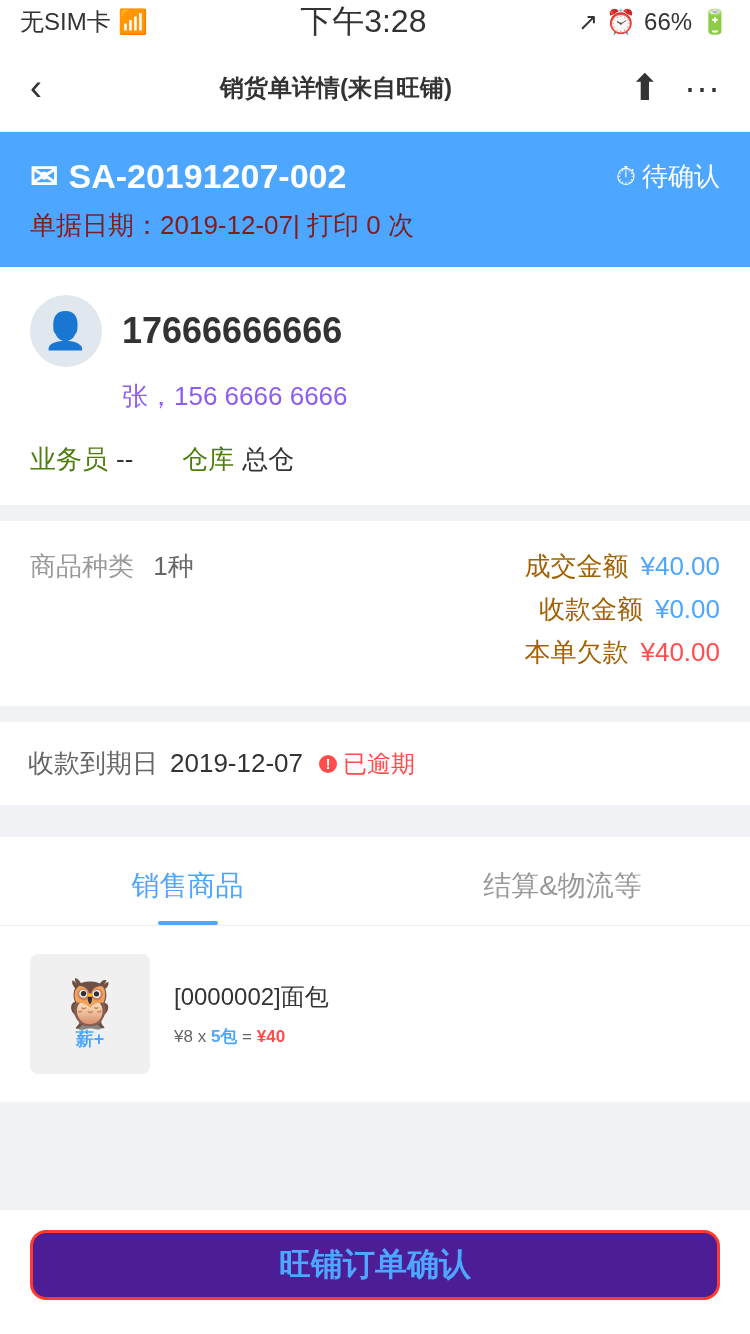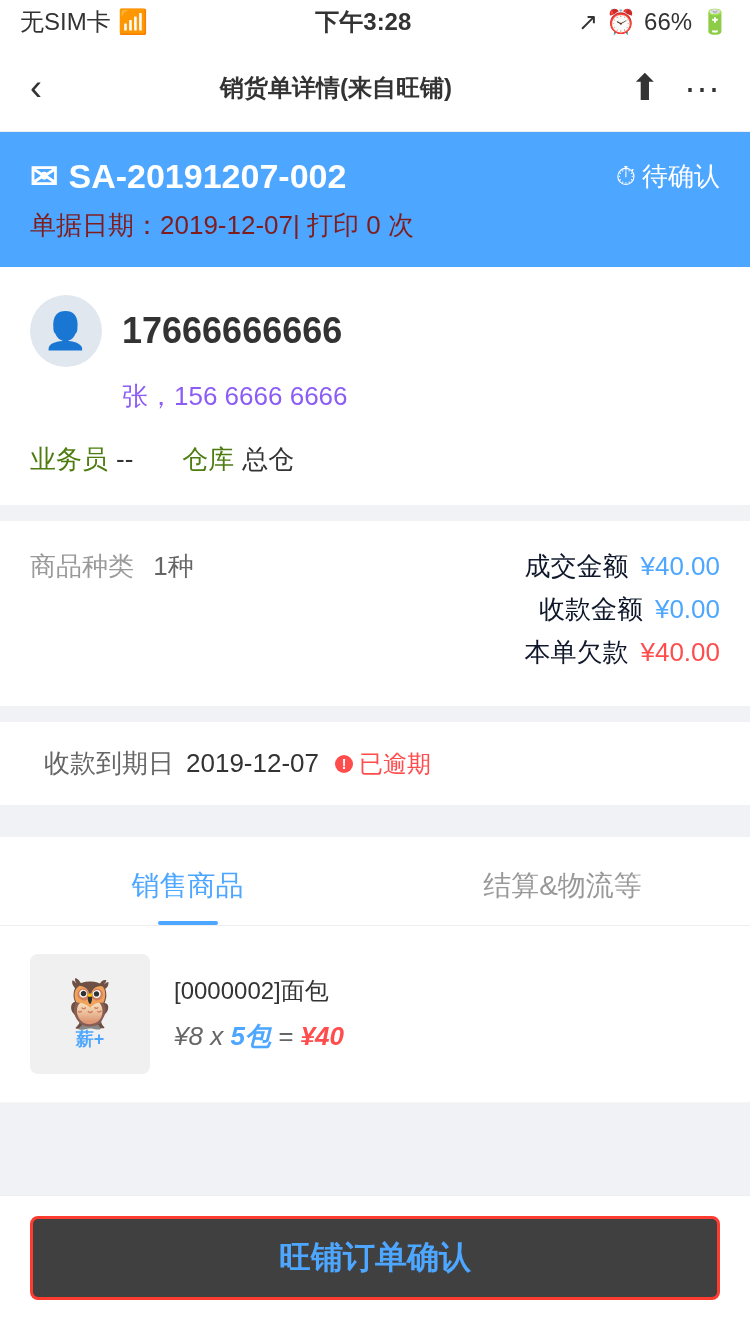--- a/index.html
+++ b/index.html
@@ -19,21 +19,21 @@
       background: #fff;
       height: 44px;
       display: flex;
       align-items: center;
       justify-content: space-between;
       padding: 0 20px;
       font-size: 24px;
       font-weight: 500;
     }
     .status-left { display: flex; align-items: center; gap: 8px; }
-    .status-center { font-size: 24px; font-weight: 700; }
+    .status-center { font-size: 32px; font-weight: 400; }
     .status-right { display: flex; align-items: center; gap: 8px; font-size: 24px; }
 
     
     .nav-bar {
       background: #fff;
       height: 88px;
       display: flex;
       align-items: center;
       justify-content: space-between;
       padding: 0 30px;
@@ -170,28 +170,28 @@
       text-align: right;
     }
     .amount-row {
       display: flex;
       align-items: center;
       justify-content: flex-end;
       gap: 12px;
       margin-bottom: 8px;
       font-size: 26px;
     }
-    .amount-label { color: #0f172a; }
+    .amount-label { color: #a16207; }
     .amount-value { color: #4da6ff; font-weight: 500; }
     .amount-value-red { color: #ff4d4d; font-weight: 500; }
 
     
     .due-section {
       background: #fff;
-      padding: 24px 44px;
+      padding: 24px 28px;
       margin-bottom: 16px;
       display: flex;
       align-items: center;
       font-size: 26px;
       color: #666;
     }
     .due-label { margin-right: 12px; }
     .due-date { margin-right: 16px; color: #333; }
     .overdue-badge {
       display: flex;
@@ -288,23 +288,22 @@
       font-weight: 600;
       margin-top: 2px;
     }
     .product-info {}
     .product-name {
       font-size: 24px;
       color: #333;
       margin-bottom: 12px;
     }
     .product-price {
-      font-size: 26px;
+      font-size: 17px;
       color: #666;
-      font-style: italic;
     }
     .price-highlight {
       color: #4da6ff;
       font-weight: 600;
     }
     .price-total {
       color: #ff4d4d;
       font-weight: 700;
     }
 
@@ -319,27 +318,27 @@
       position: fixed;
       bottom: 0;
       left: 0;
       width: 750px;
       background: #fff;
       padding: 20px 30px 34px;
       border-top: 1px solid #eee;
     }
     .confirm-btn {
       width: 100%;
-      height: 84px;
+      height: 70px;
       border: 3px solid #ff3b30;
-      background: #404040;
+      background: #4c1d95;
       color: #4da6ff;
       font-size: 32px;
       font-weight: 600;
-      border-radius: 8px;
+      border-radius: 16px;
       cursor: pointer;
       display: flex;
       align-items: center;
       justify-content: center;
     }
   </style>
 </head>
 <body>
 
 <div class="status-bar">

